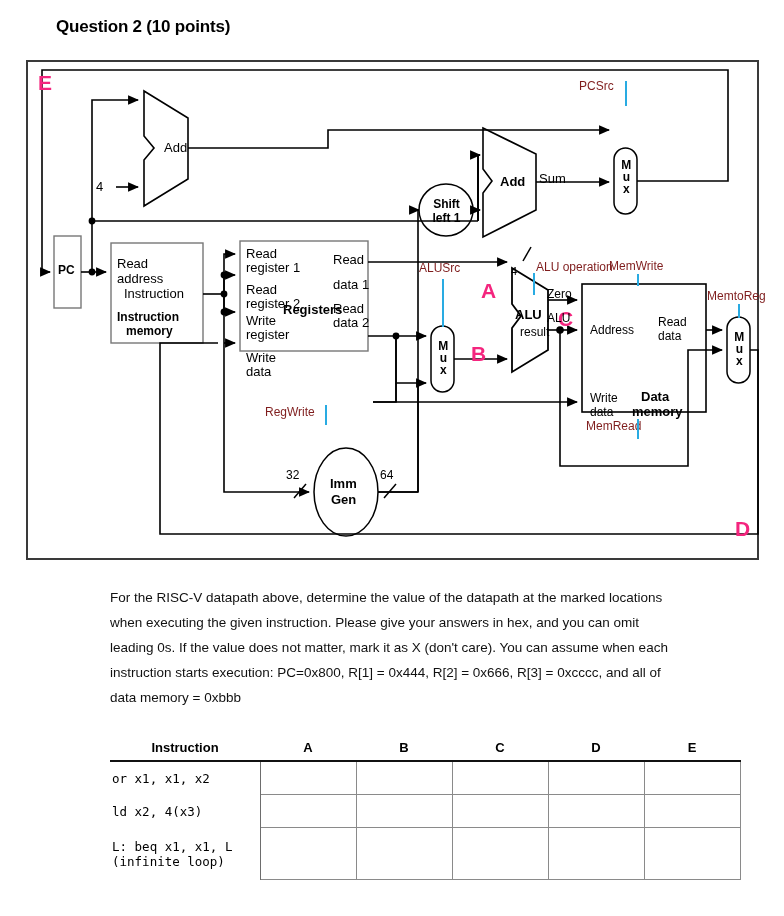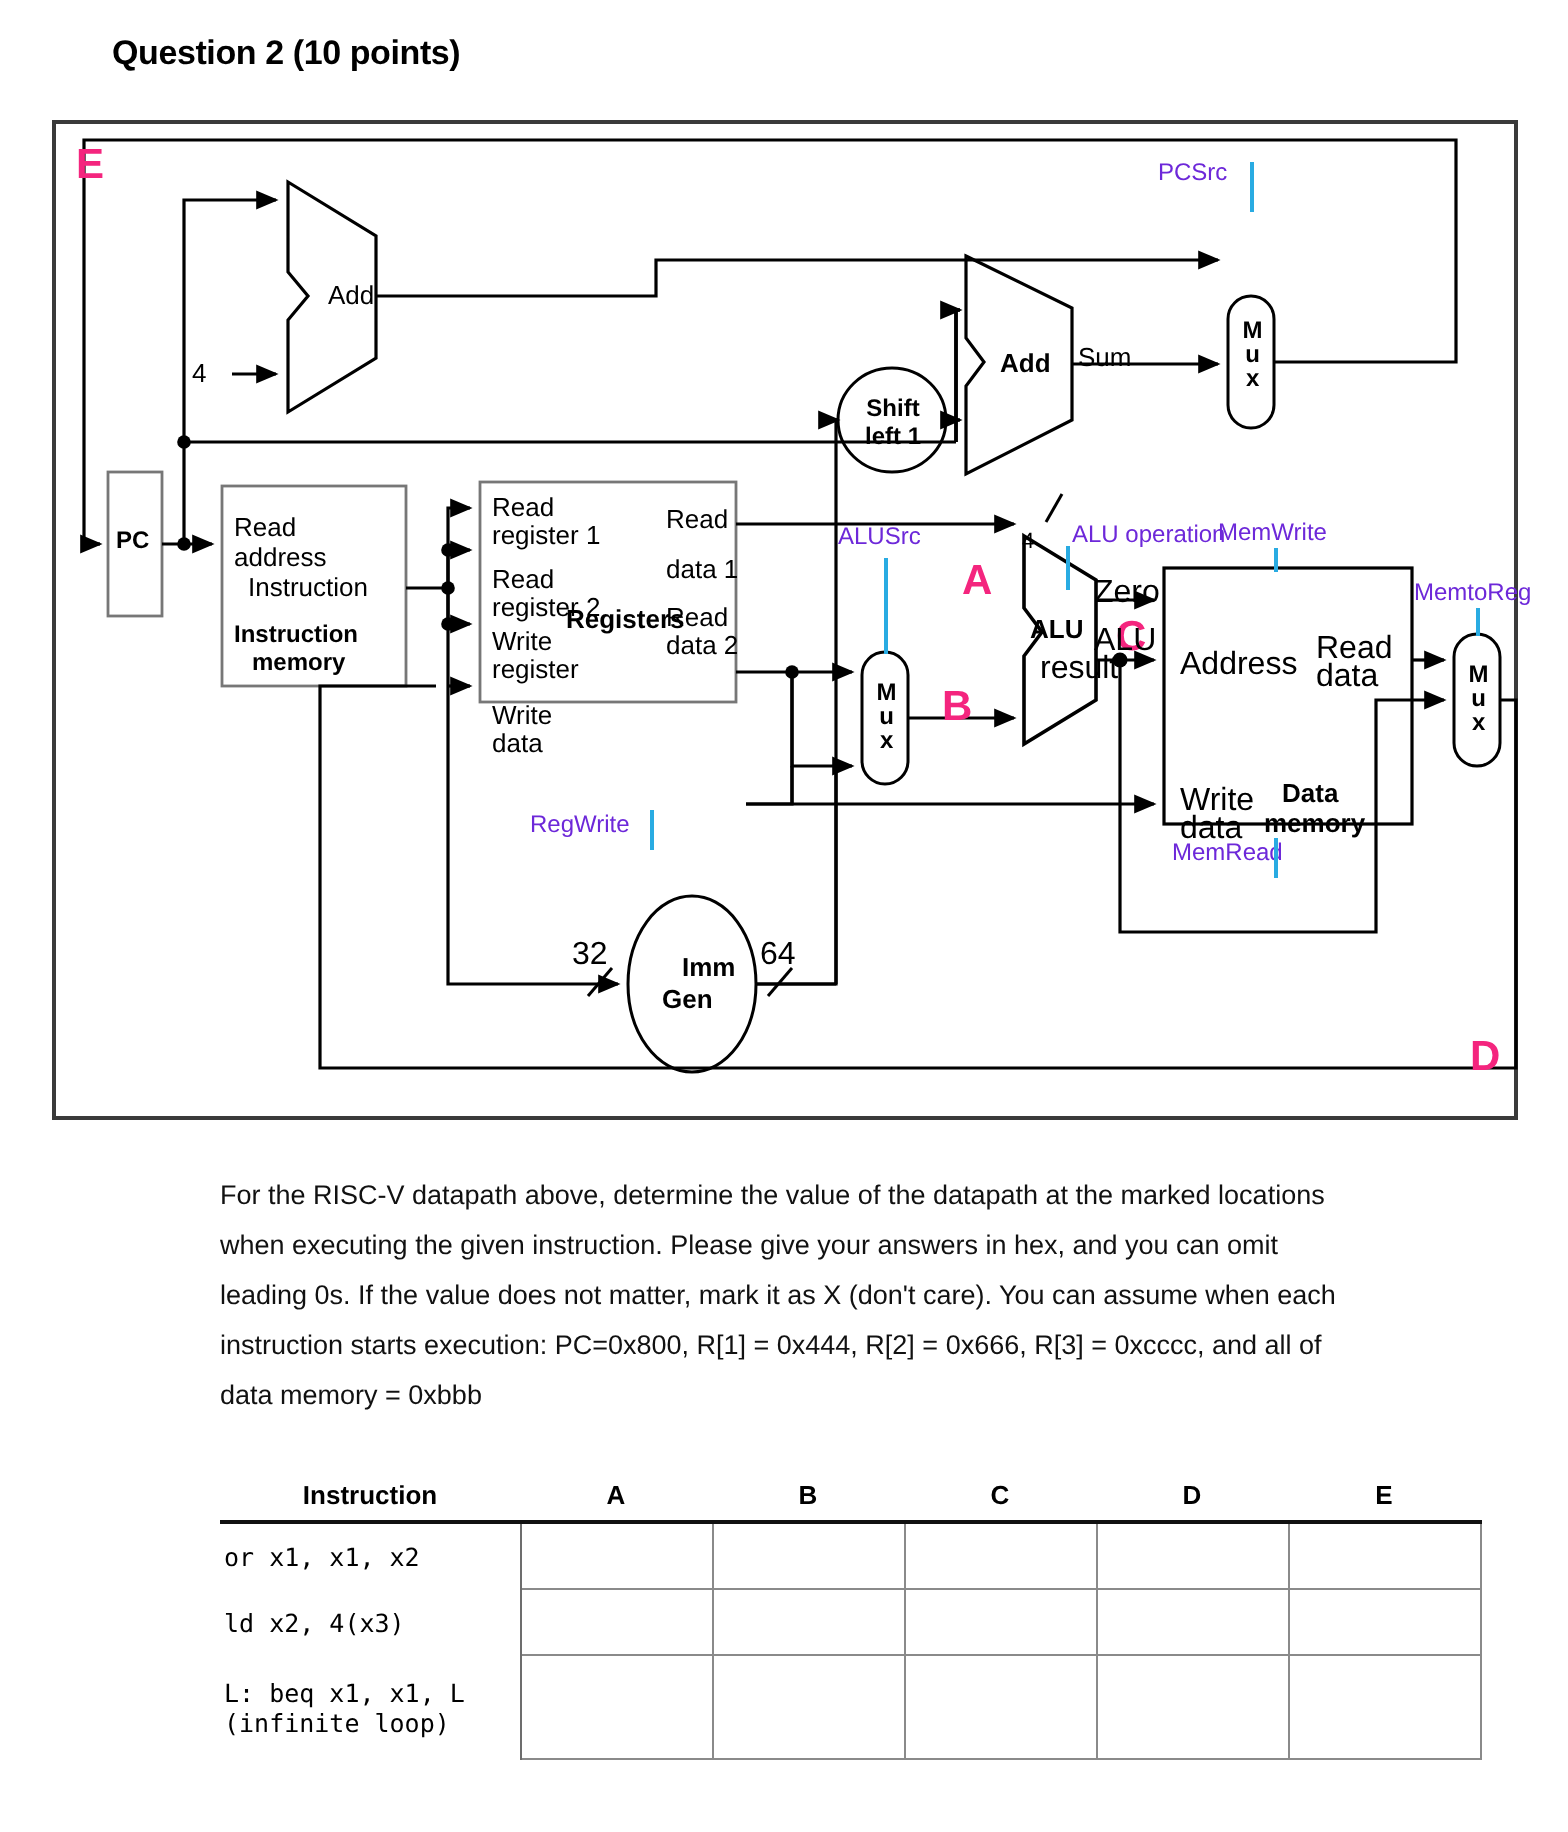--- a/index.html
+++ b/index.html
@@ -19,25 +19,25 @@
   
   .diagram{
     position:absolute;left:26px;top:60px;width:733px;height:500px;
     border:2px solid #3a3a3a;box-sizing:border-box;background:#fff;
   }
   .dg{position:absolute;left:0;top:0;width:733px;height:500px;}
 
   
   .lbl{position:absolute;white-space:pre;line-height:1.12;}
   .t13{font-size:13px;}
-  .t12{font-size:16px;}
+  .t12{font-size:12px;}
   .t11{font-size:11px;}
   .b13{font-size:13px;font-weight:bold;}
   .b12{font-size:12px;font-weight:bold;}
-  .cyan{color:#6d28d9;font-size:12px;}
+  .cyan{color:#7f1d1d;font-size:12px;}
   .magbig{color:#F4257E;font-weight:bold;font-size:21px;}
   .muxtxt{font-size:12px;font-weight:bold;line-height:1.05;text-align:center;}
 
   
   .para{
     position:absolute;left:110px;top:585px;width:560px;
     font-size:13.5px;line-height:25px;color:#111;
   }
 
   
@@ -206,21 +206,21 @@
     <div class="lbl b13" style="left:255px;top:241px;">Registers</div>
 
     <div class="lbl t13" style="left:305px;top:191px;">Read</div>
     <div class="lbl t13" style="left:305px;top:216px;">data 1</div>
     <div class="lbl t13" style="left:305px;top:240px;">Read</div>
     <div class="lbl t13" style="left:305px;top:254px;">data 2</div>
 
     <div class="lbl cyan" style="left:237px;top:344px;">RegWrite</div>
     <div style="position:absolute;left:297px;top:343px;width:1.5px;height:20px;background:#29ABE2;"></div>
 
-    <div class="lbl b13" style="left:302px;top:415px;margin-left:11px;">Imm</div>
+    <div class="lbl b13" style="left:302px;top:415px;">Imm</div>
     <div class="lbl b13" style="left:303px;top:431px;">Gen</div>
     <div class="lbl t12" style="left:258px;top:407px;">32</div>
     <div class="lbl t12" style="left:352px;top:407px;">64</div>
 
     <div class="lbl b12" style="left:402px;top:136px;text-align:center;width:33px;">Shift</div>
     <div class="lbl b12" style="left:400px;top:150px;text-align:center;width:37px;">left 1</div>
 
     <div class="lbl b13" style="left:472px;top:113px;">Add</div>
     <div class="lbl t13" style="left:511px;top:110px;">Sum</div>
 

